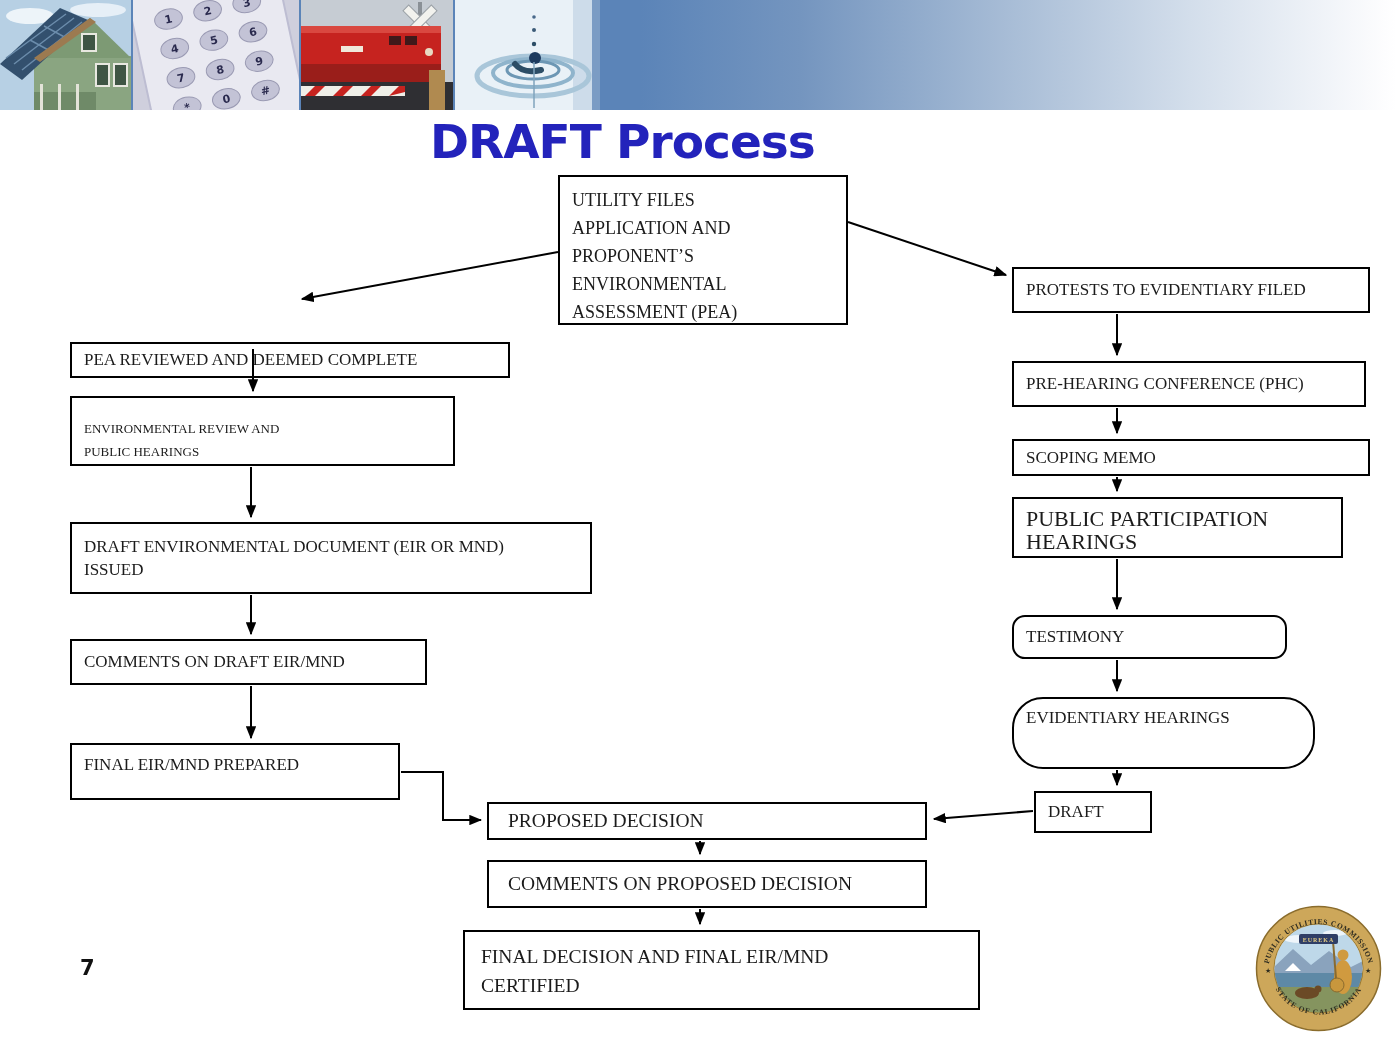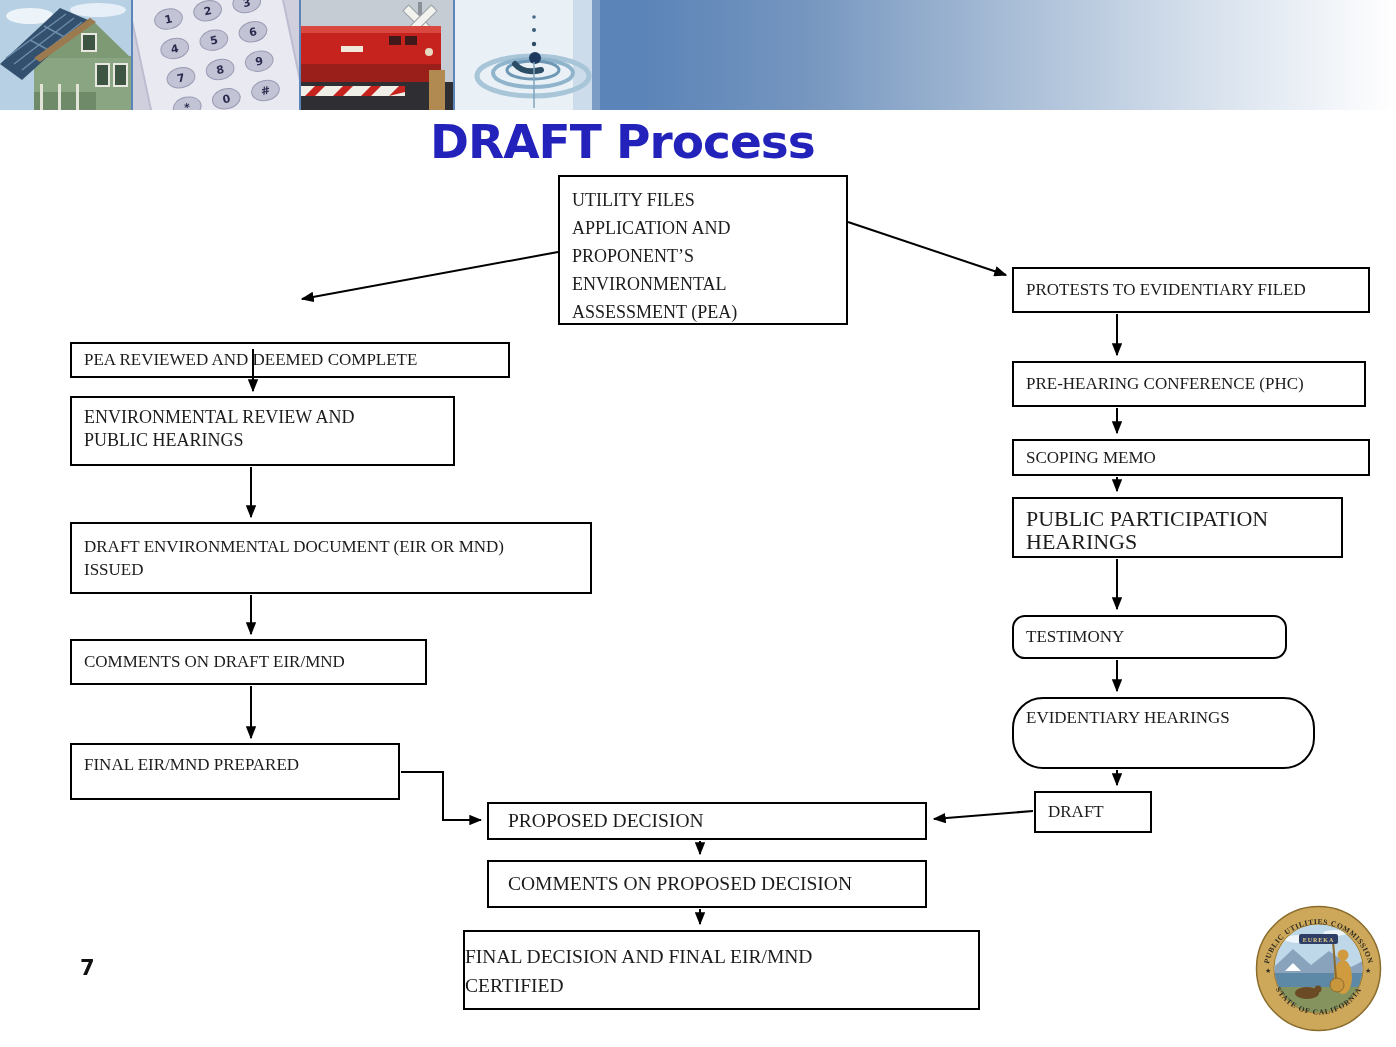--- a/index.html
+++ b/index.html
@@ -30,34 +30,34 @@
   }
   
   .box{
     position:absolute;box-sizing:border-box;border:2px solid #000;background:#fff;
     color:#1b1b1b;white-space:pre-line;padding-left:12px;padding-right:8px;
     font-family:"Liberation Serif","DejaVu Serif",serif;
   }
   .v-center{display:flex;align-items:center;}
   #box-utility-files{left:558px;top:175px;width:290px;height:150px;font-size:18px;line-height:28px;padding-top:9px;}
   #box-pea-reviewed{left:70px;top:302px;width:440px;height:36px;font-size:17px;margin-top:40px;}
-  #box-env-review{left:70px;top:396px;width:385px;height:70px;font-size:18px;line-height:23px;padding-top:8px;}
+  #box-env-review{left:70px;top:396px;width:385px;height:70px;font-size:13px;line-height:23px;padding-top:19px;}
   #box-draft-env{left:70px;top:522px;width:522px;height:72px;font-size:17px;line-height:23px;padding-top:11px;}
   #box-comments-draft{left:70px;top:639px;width:357px;height:46px;font-size:17px;}
   #box-final-eir{left:70px;top:743px;width:330px;height:57px;font-size:17px;padding-top:10px;}
   #box-protests{left:1012px;top:267px;width:358px;height:46px;font-size:17px;}
   #box-phc{left:1012px;top:361px;width:354px;height:46px;font-size:17px;}
   #box-scoping{left:1012px;top:439px;width:358px;height:37px;font-size:17px;}
   #box-public-participation{left:1012px;top:497px;width:331px;height:61px;font-size:22px;line-height:23px;padding-top:8px;}
   #box-testimony{left:1012px;top:615px;width:275px;height:44px;font-size:17px;border-radius:13px;}
   #box-evidentiary{left:1012px;top:697px;width:303px;height:72px;font-size:17px;padding-top:9px;border-radius:31px;}
   #box-briefs{left:1034px;top:791px;width:118px;height:42px;font-size:17px;}
   #box-proposed{left:487px;top:802px;width:440px;height:38px;font-size:19.5px;padding-left:19px;}
   #box-comments-proposed{left:487px;top:860px;width:440px;height:48px;font-size:19.5px;padding-left:19px;}
-  #box-final-decision{left:463px;top:930px;width:517px;height:80px;font-size:19.5px;line-height:29px;padding-top:10px;padding-left:0;}
+  #box-final-decision{left:463px;top:930px;width:517px;height:80px;font-size:19.5px;line-height:29px;padding-top:10px;padding-left:16px;}
   
   .connector-layer{position:absolute;left:0;top:0;width:1396px;height:1047px;pointer-events:none;}
   .seal{position:absolute;left:1255px;top:905px;width:127px;height:127px;}
 </style>
 </head>
 <body>
 
 <div class="banner">
 
   <div class="photo" id="photo-house">

